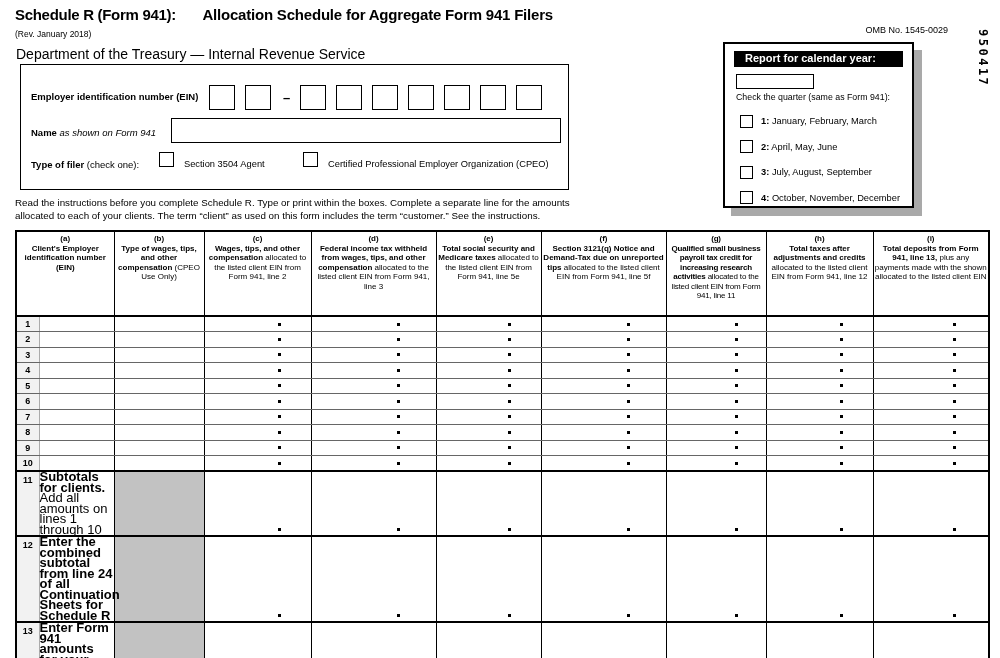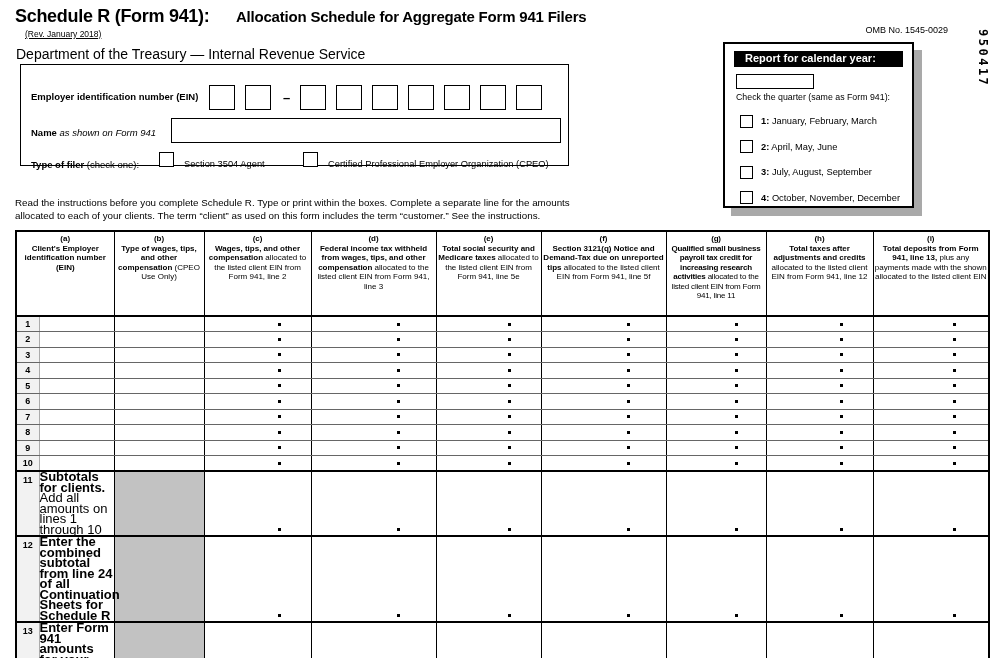--- a/index.html
+++ b/index.html
@@ -1,41 +1,41 @@
 <!DOCTYPE html>
 <html><head>
 <meta charset="utf-8">
 <style>
   * { margin:0; padding:0; box-sizing:border-box; }
   body { background:#888; font-family:"Liberation Sans","DejaVu Sans",sans-serif; color:#000; }
   .page { position:relative; width:1000px; height:658px; background:#fff; overflow:hidden; margin:0 auto; }
 
   
   .title-line { position:absolute; left:15px; top:6px; white-space:nowrap; }
-  .t1 { font-size:18px; font-weight:bold; letter-spacing:-0.3px; }
+  .t1 { font-size:15px; font-weight:bold; letter-spacing:-0.3px; }
   .t2 { font-size:15px; font-weight:bold; margin-left:22px; letter-spacing:-0.2px;margin-top:16px; }
-  .rev { position:absolute; left:25px; top:29px; font-size:8.5px;text-decoration:underline; }
+  .rev { position:absolute; left:15px; top:29px; font-size:8.5px; }
   .dept { position:absolute; left:16px; top:46px; font-size:14px; }
   .omb { position:absolute; right:52px; top:25px; font-size:9px; }
   .vcode { position:absolute; left:990px; top:29px; transform:rotate(90deg); transform-origin:0 0;
            font-family:"DejaVu Sans Mono",monospace; font-size:12px; font-weight:bold; letter-spacing:2.5px; }
 
   
   .qbox { position:absolute; left:723px; top:42px; width:191px; height:166px; background:#fff;
           border:2px solid #000; box-shadow:8px 8px 0 0 #a9a9a9; }
   .qhead { margin:7px 9px 0 9px; background:#000; color:#fff; font-size:11px; font-weight:bold;
            padding:1px 0 3px 11px; }
   .year-box { margin:7px 0 0 11px; width:78px; height:15px; border:1px solid #000; background:#fff; }
   .qcheck-label { margin:3px 0 0 11px; font-size:8.8px; }
   .qrow { display:flex; align-items:center; margin:12.5px 0 0 15px; }
   .cb-box { display:inline-block; width:13px; height:13px; border:1.5px solid #000; background:#fff; flex:none; }
   .qlabel { font-size:9.3px; margin-left:8px; white-space:nowrap; }
 
   
-  .einbox { position:absolute; left:20px; top:64px; width:549px; height:102px; border:1.5px solid #000; background:#fff; }
+  .einbox { position:absolute; left:20px; top:64px; width:549px; height:126px; border:1.5px solid #000; background:#fff; }
   .ein-label { position:absolute; left:10px; top:26px; font-size:9.5px; font-weight:bold; }
   .ein-cells { position:absolute; left:188px; top:20px; display:flex; align-items:center; }
   .ein-cell { width:26px; height:25px; border:1.5px solid #000; background:#fff; margin-right:10px; }
   .ein-dash { font-size:13px; font-weight:bold; margin:0 10px 0 2px; }
   .name-label { position:absolute; left:10px; top:62px; font-size:9.5px; }
   .name-label b { font-weight:bold; font-style:normal; }
   .name-label i { font-style:italic; }
   .name-box { position:absolute; left:150px; top:53px; width:390px; height:25px; border:1px solid #000; background:#fff; }
   .filer-label { position:absolute; left:10px; top:94px; font-size:9.5px; }
   .filer-label b { font-weight:bold; }

